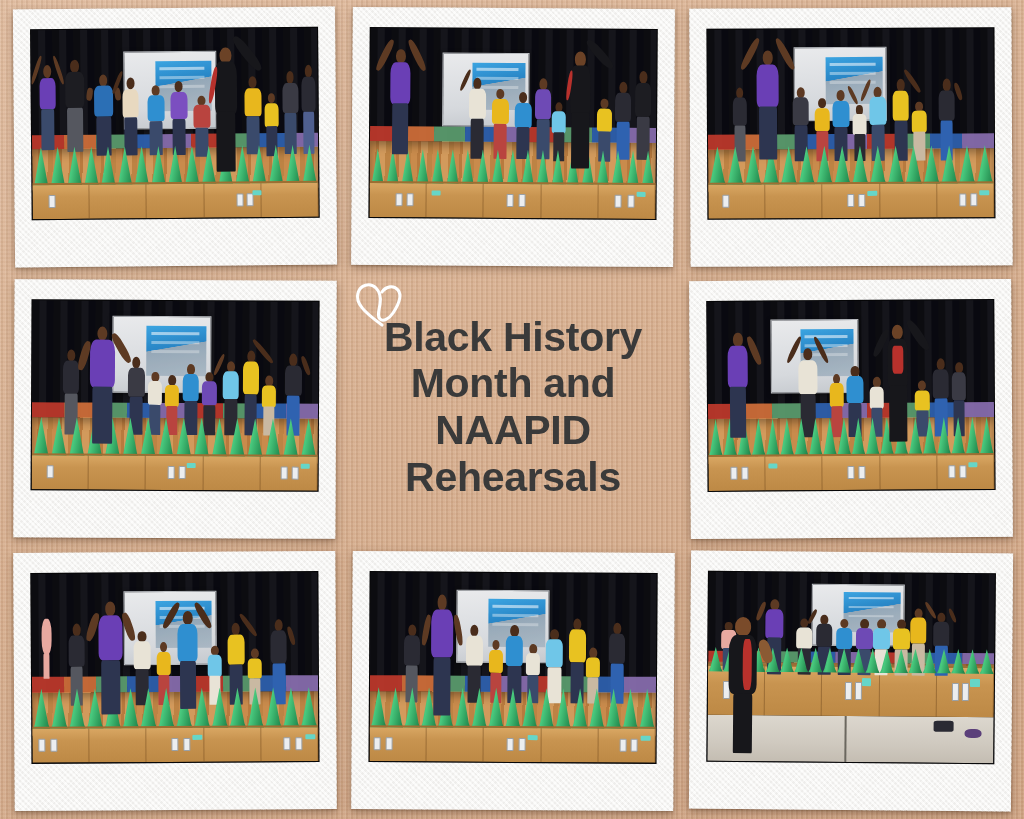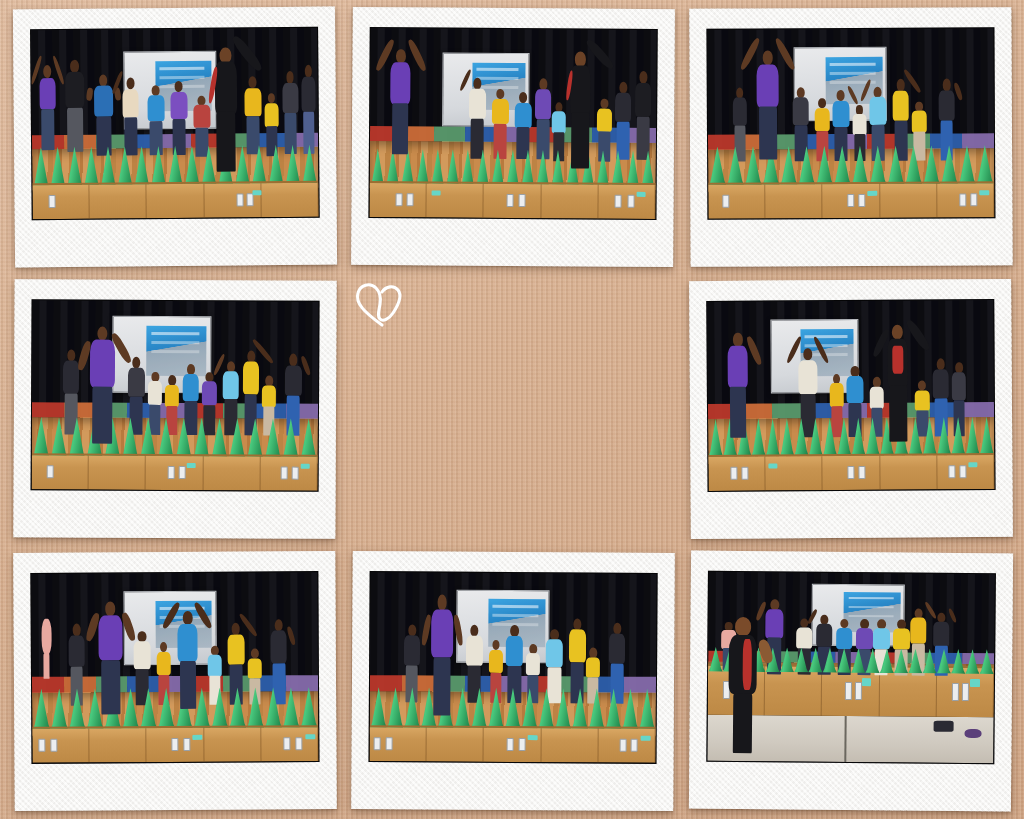--- a/index.html
+++ b/index.html
@@ -148,20 +148,24 @@
 <body>
 
 <div id="collage">
 
   <div id="center-panel">
     <svg id="heart-icon" viewBox="0 0 56 52" fill="none" aria-hidden="true">
       <path d="M30 47 C12 34 3 25 6 15 C8 7 18 4 24 10 C28 14 29 20 28 26
                C27 33 25 38 28 41 C31 44 37 41 41 35 C47 26 50 17 46 12
                C42 7 34 8 30 14" stroke="#ffffff" stroke-width="3.1" stroke-linecap="round" stroke-linejoin="round"></path>
     </svg>
+    <h1 id="title-text">Black History
+Month and
+NAAPID
+Rehearsals</h1>
   </div>
 
   <div class="frame" style="left:14px;top:8px;width:322px;height:258px;transform:rotate(-0.5deg);">
     <div class="photo">
       <div class="scene">
         <div class="curtain"></div>
         <div class="screen" style="left:32%;top:12%;width:32%;height:40%;">
           <div class="slide"></div>
         </div>
         <div class="mats" style="top:56%;height:11%;">

